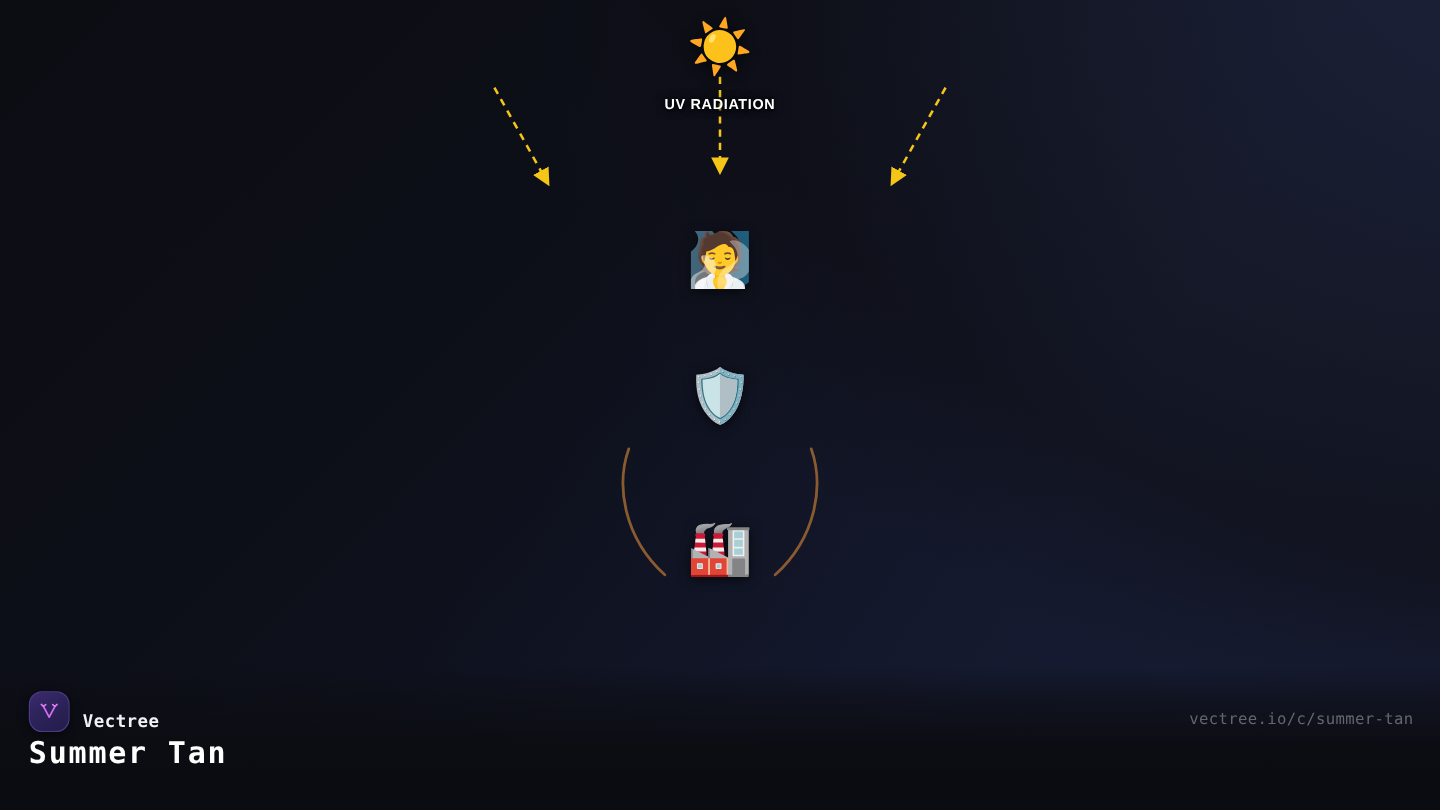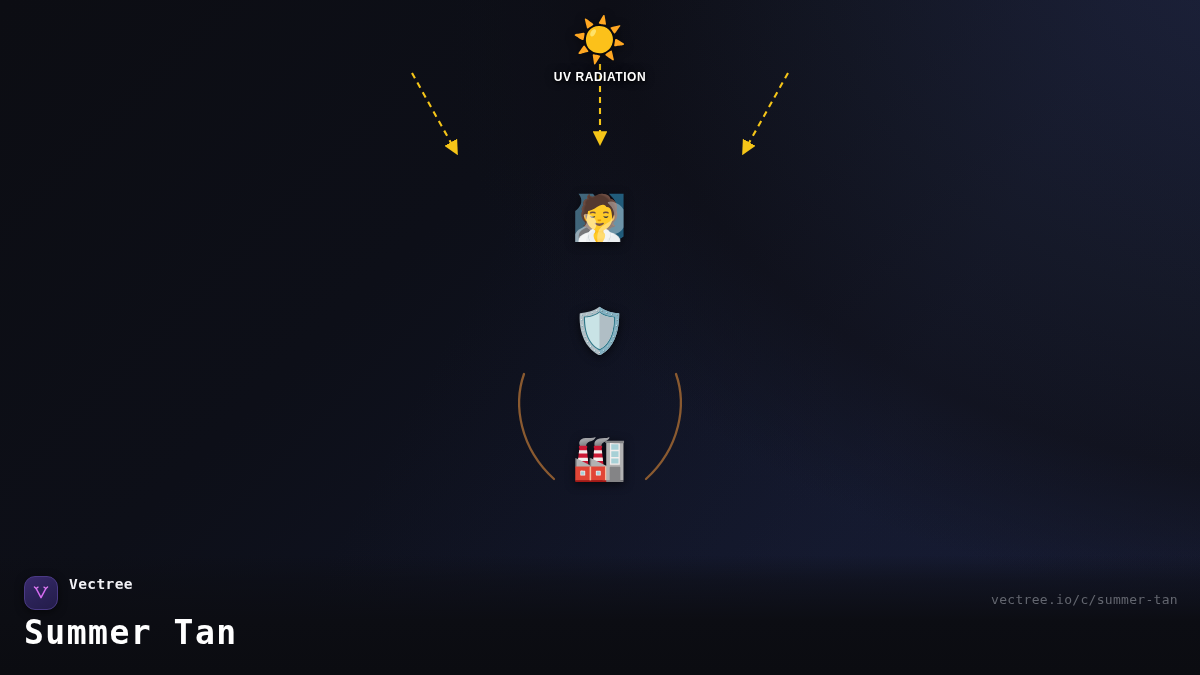--- a/index.html
+++ b/index.html
@@ -36,61 +36,61 @@
   }
   .node .glyph {
     font-size:44px;
     line-height:52px;
     height:52px;
     display:block;
     filter:drop-shadow(0 2px 5px rgba(0,0,0,0.65));
   }
   .node .nlabel {
     display:block;
-    margin-top:4px;
+    margin-top:14px;
     color:#ffffff;
     font-size:12px;
     font-weight:bold;
     letter-spacing:0.55px;
     text-shadow:0 1px 3px rgba(0,0,0,0.95), 0 0 8px rgba(0,0,0,0.7);
     white-space:nowrap;
   }
 
   #node-uv        { left:600px; top:14px;  }
   #node-stratum   { left:600px; top:192px; }
   #node-melanin   { left:600px; top:305px; }
   #node-melanocyte{ left:600px; top:432px; }
 
   
   #footer {
     position:absolute; left:0; right:0; bottom:0; height:120px;
     background:linear-gradient(180deg, rgba(13,14,20,0) 0%, rgba(12,13,19,0.55) 22%, #0c0d13 55%, #0b0c11 100%);
   }
   #brand-row {
     position:absolute; left:24px; top:576px;
-    display:flex; align-items:flex-start; gap:11px;
+    display:flex; align-items:flex-end; gap:11px;
   }
   #brand-logo {
     width:34px; height:34px; border-radius:11px;
     background:linear-gradient(150deg, #3b2a6e 0%, #2c2359 48%, #231c49 100%);
     border:1px solid #4a3a85;
     display:flex; align-items:center; justify-content:center;
     box-shadow:0 2px 8px rgba(0,0,0,0.55);
   }
   #brand-name {
     color:#f2f2f6;
     font-family:"DejaVu Sans Mono", monospace;
     font-size:14.5px; font-weight:bold;
     letter-spacing:0.4px;
   }
   #deck-title {
     position:absolute; left:24px; top:613px;
     color:#ffffff;
     font-family:"DejaVu Sans Mono", monospace;
-    font-size:33px; font-weight:bold;
+    font-size:25px; font-weight:bold;
     letter-spacing:1.5px;
     white-space:nowrap;
   }
   #deck-url {
     position:absolute; right:22px; top:592px;
     color:#63666f;
     font-family:"DejaVu Sans Mono", monospace;
     font-size:13px;
     letter-spacing:0.3px;
     white-space:nowrap;

